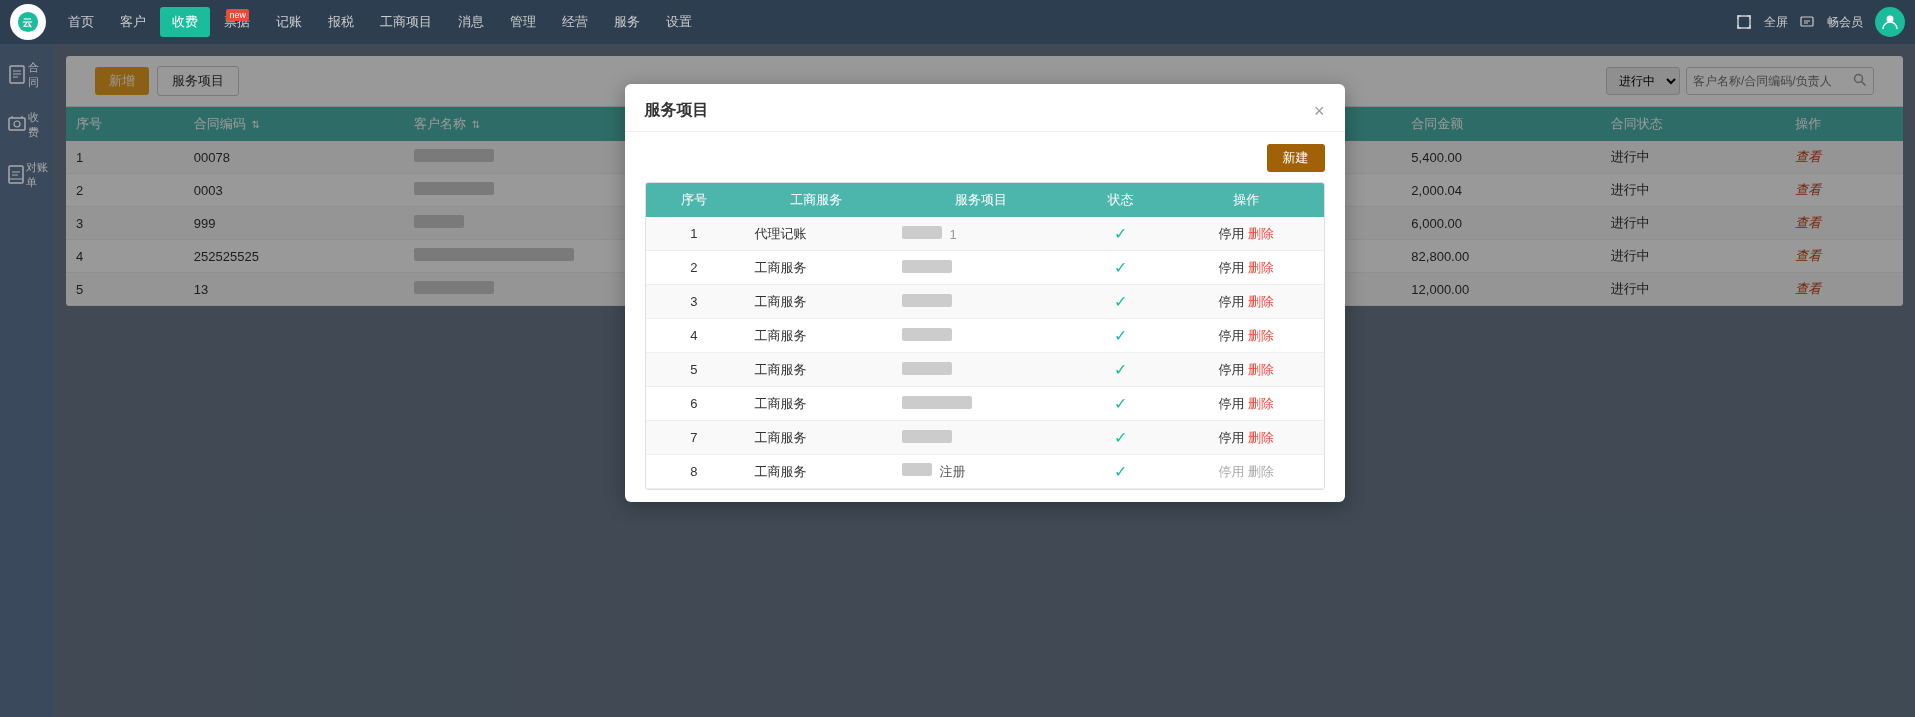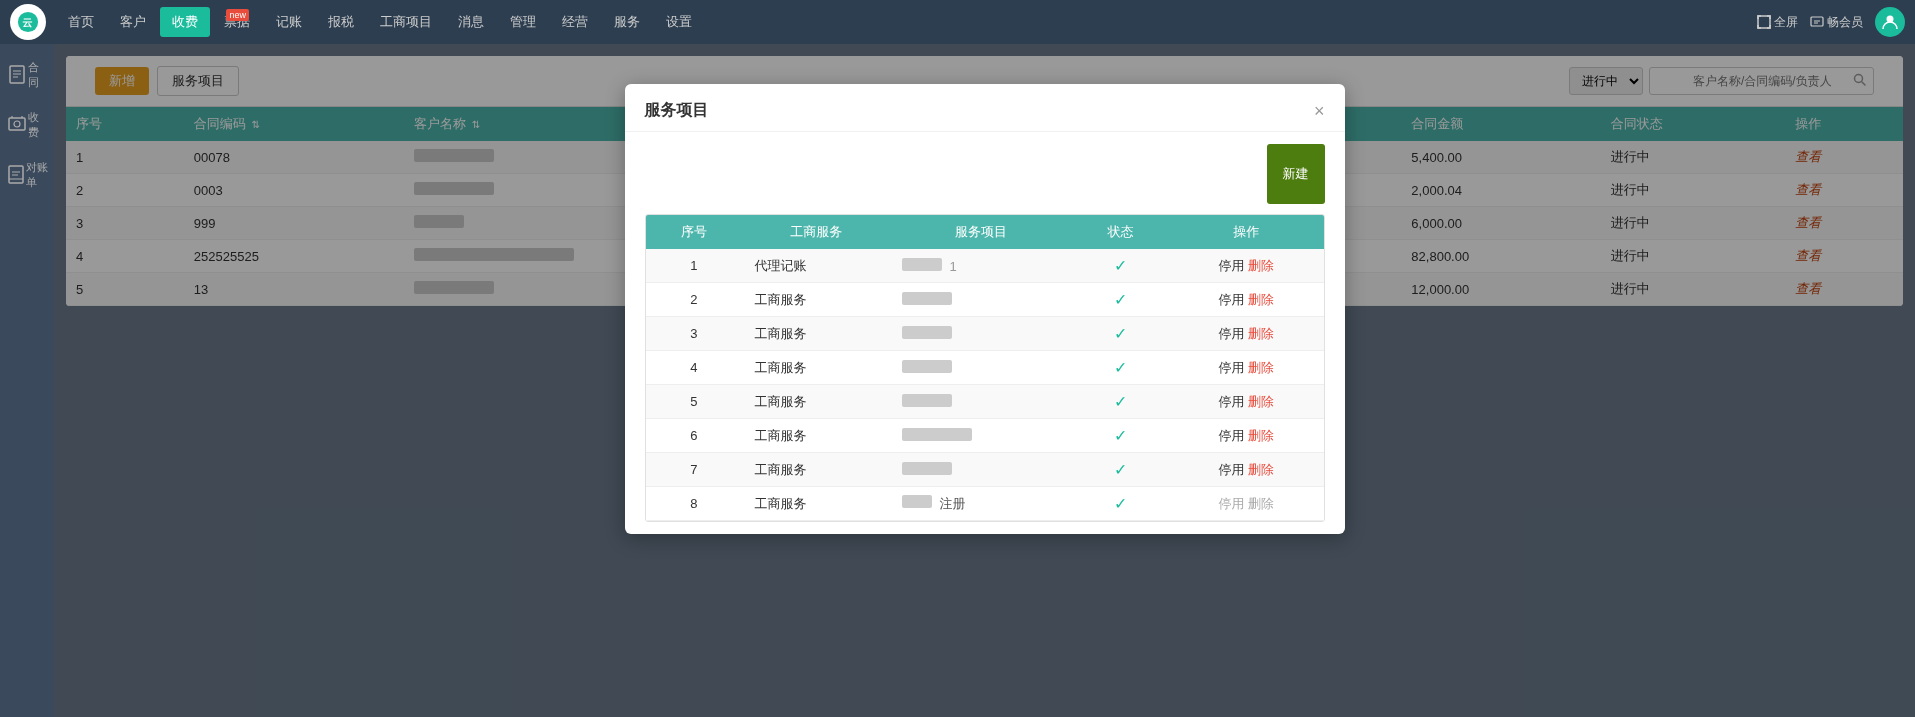--- a/index.html
+++ b/index.html
@@ -44,21 +44,21 @@
       font-size: 9px;
       padding: 1px 3px;
       border-radius: 2px;
     }
     .nav-right {
       display: flex; align-items: center; gap: 12px;
       font-size: 12px; color: #ccc;
     }
     .nav-right .fullscreen-btn, .nav-right .member-btn {
       cursor: pointer;
-      display: flex; align-items: center; gap: 3px;
+      display: flex; align-items: center; gap: 13px;
     }
     .nav-right .avatar {
       width: 30px; height: 30px;
       border-radius: 50%;
       background: #1abc9c;
       display: flex; align-items: center; justify-content: center;
       color: #fff; font-size: 14px;
       cursor: pointer;
     }
 
@@ -156,21 +156,20 @@
       border-radius: 3px;
       padding: 2px 6px;
       height: 28px;
       background: #fff;
     }
     .search-box input {
       border: none; outline: none;
       font-size: 12px;
       width: 160px;
       color: #999;
-      margin-left: 37px;
     }
 
     
     .data-table {
       width: 100%;
       border-collapse: collapse;
     }
     .data-table thead tr {
       background: #4db6ac;
       color: #fff;
@@ -260,24 +259,24 @@
       overflow: hidden;
       display: flex;
       flex-direction: column;
     }
     .modal-toolbar {
       display: flex;
       justify-content: flex-end;
       margin-bottom: 10px;
     }
     .btn-new-teal {
-      background: #4d7c0f;
+      background: #a16207;
       color: #fff;
       border: none;
-      padding: 21px 16px;
+      padding: 5px 16px;
       border-radius: 3px;
       cursor: pointer;
       font-size: 13px;
     }
     .modal-table-wrap {
       flex: 1;
       overflow-y: auto;
       border: 1px solid #e0e0e0;
       border-radius: 3px;
     }

